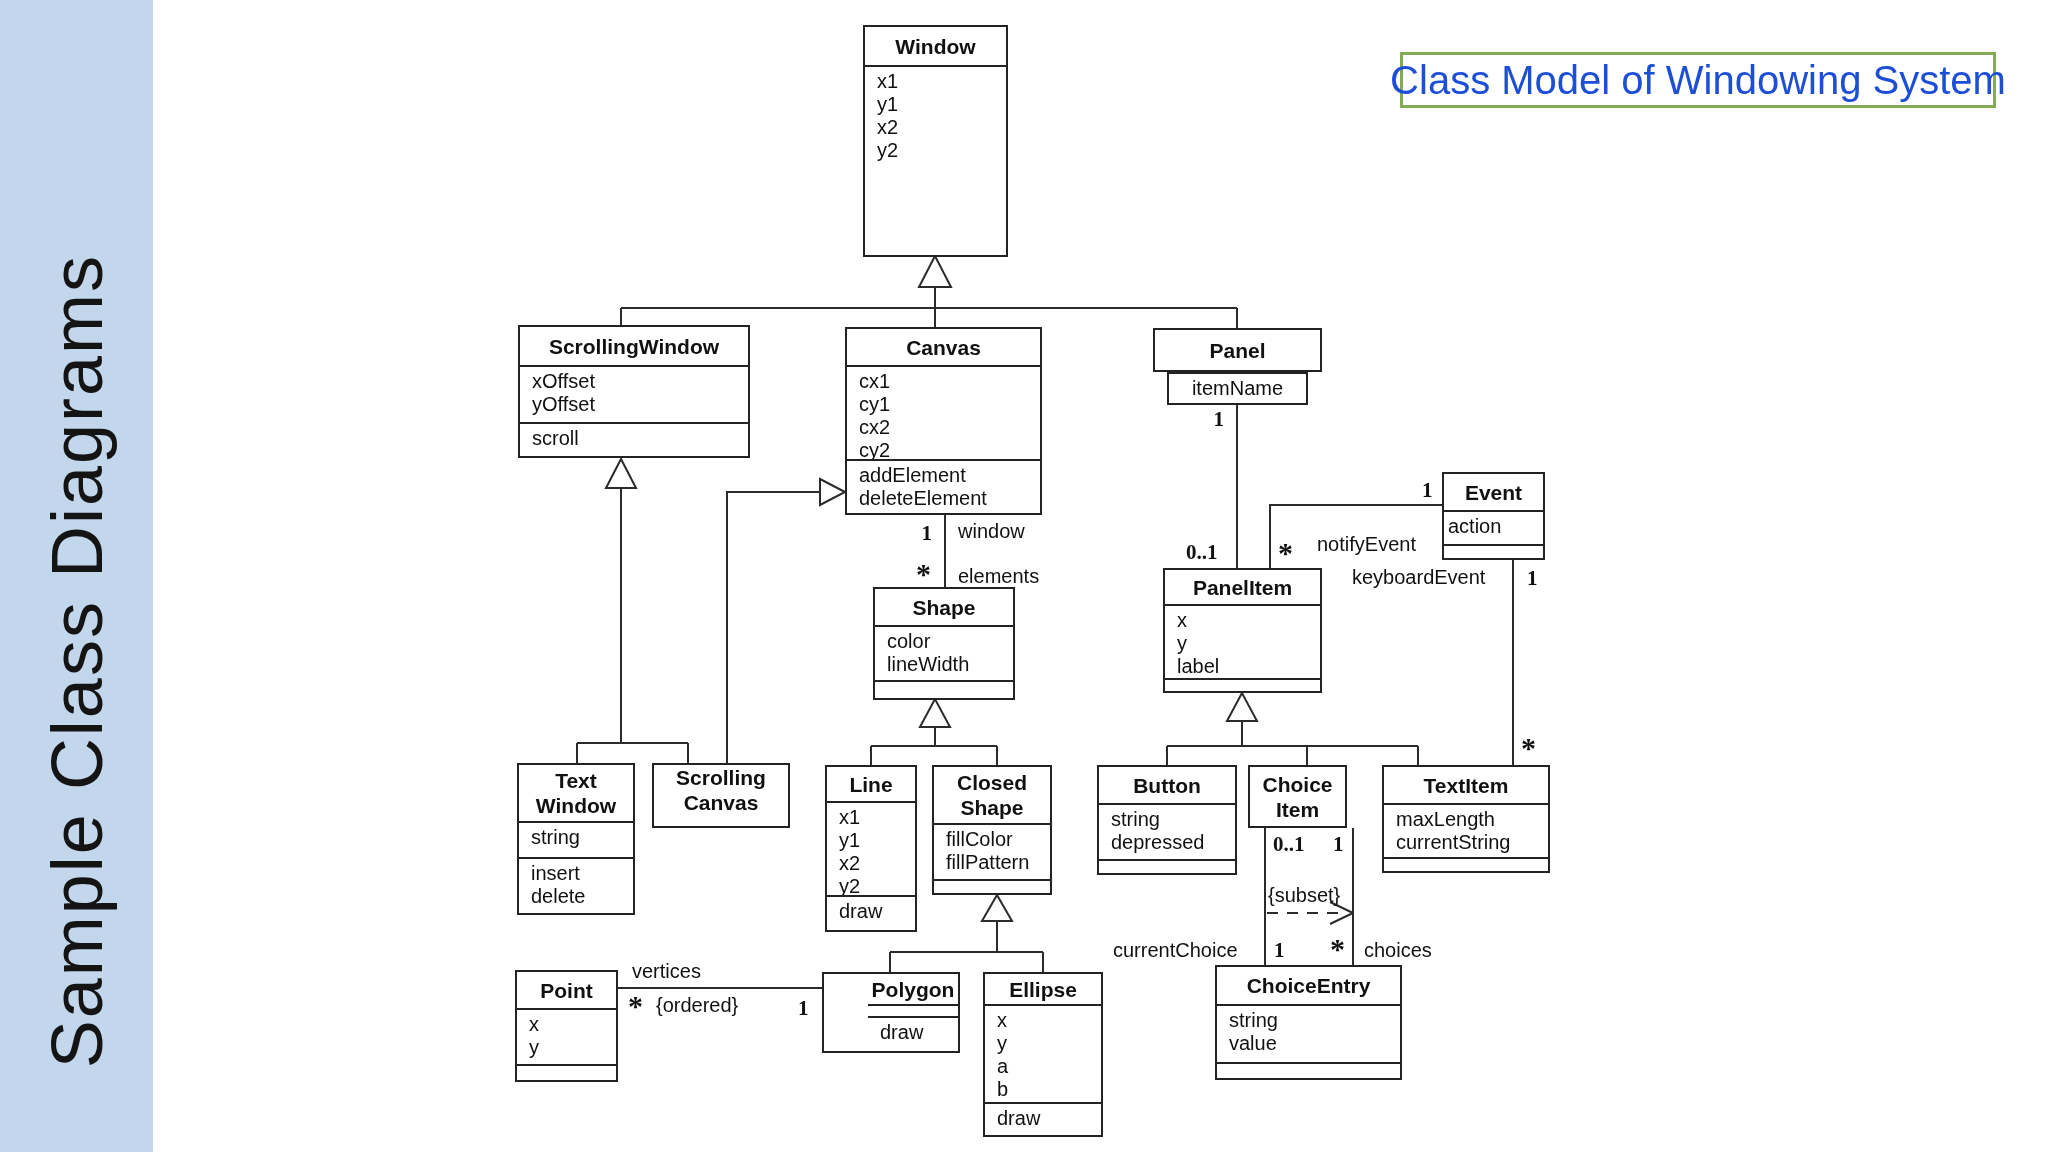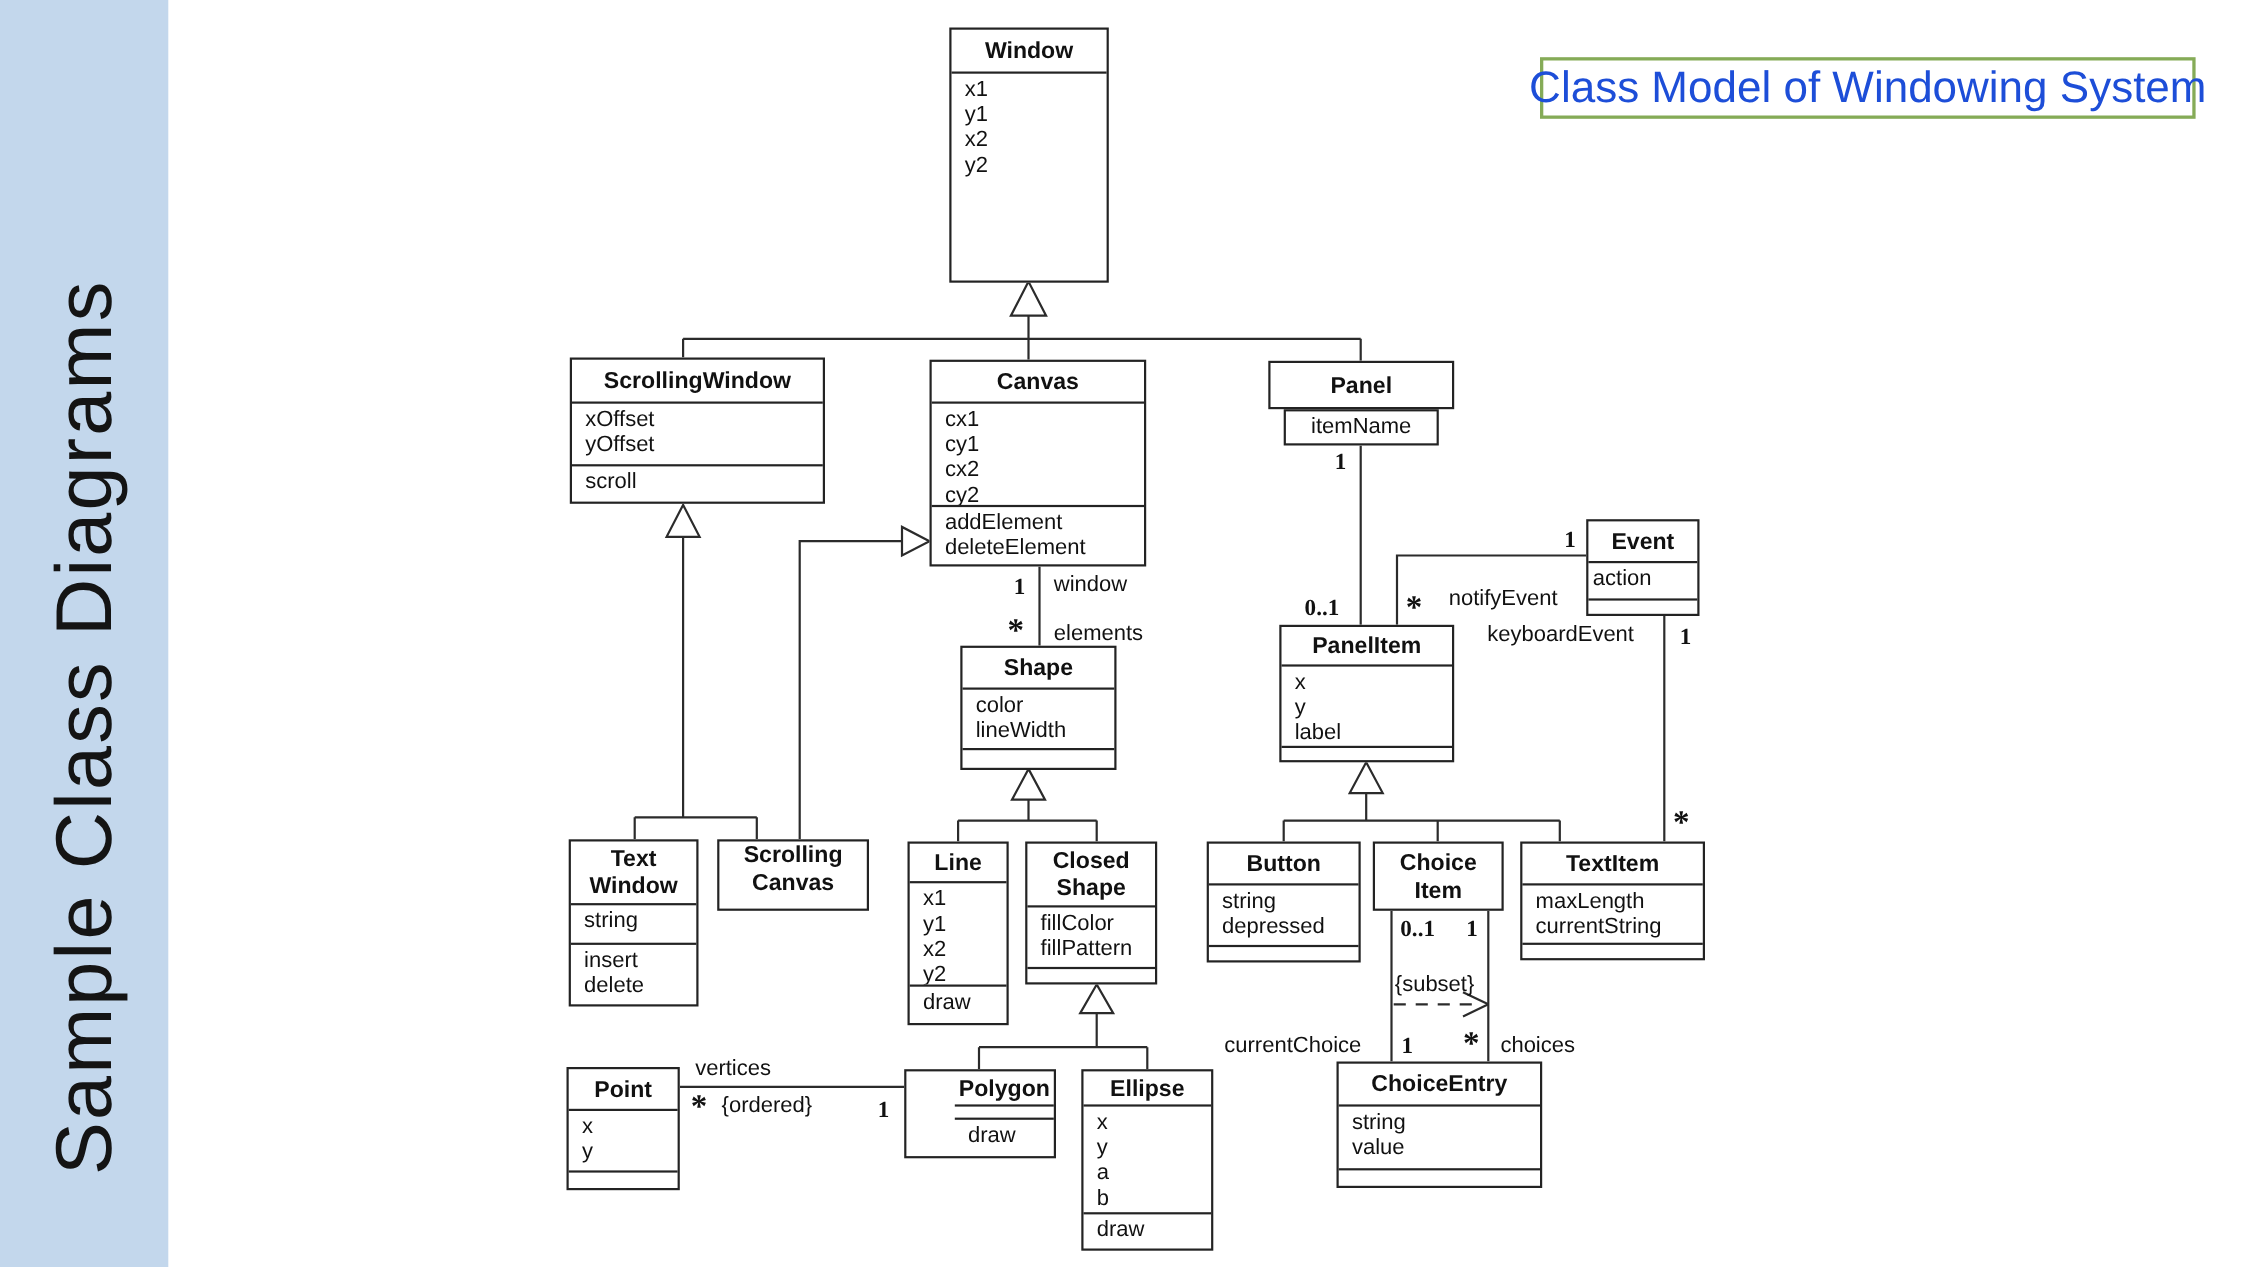--- a/index.html
+++ b/index.html
@@ -194,21 +194,21 @@
 
   <div class="cls" style="left:1097px;top:765px;width:140px;height:110px;">
     <div class="t" style="height:36px">Button</div>
     <div class="c" style="height:56px">
       <div>string</div>
       <div>depressed</div>
     </div>
     <div class="e" style="height:14px"></div>
   </div>
 
-  <div class="cls" style="left:1248px;top:765px;width:119px;height:63px;">
+  <div class="cls" style="left:1248px;top:765px;width:99px;height:63px;">
     <div class="t" style="height:59px">Choice
 Item</div>
   </div>
 
   <div class="cls" style="left:1382px;top:765px;width:168px;height:108px;">
     <div class="t" style="height:36px">TextItem</div>
     <div class="c" style="height:54px">
       <div>maxLength</div>
       <div>currentString</div>
     </div>

